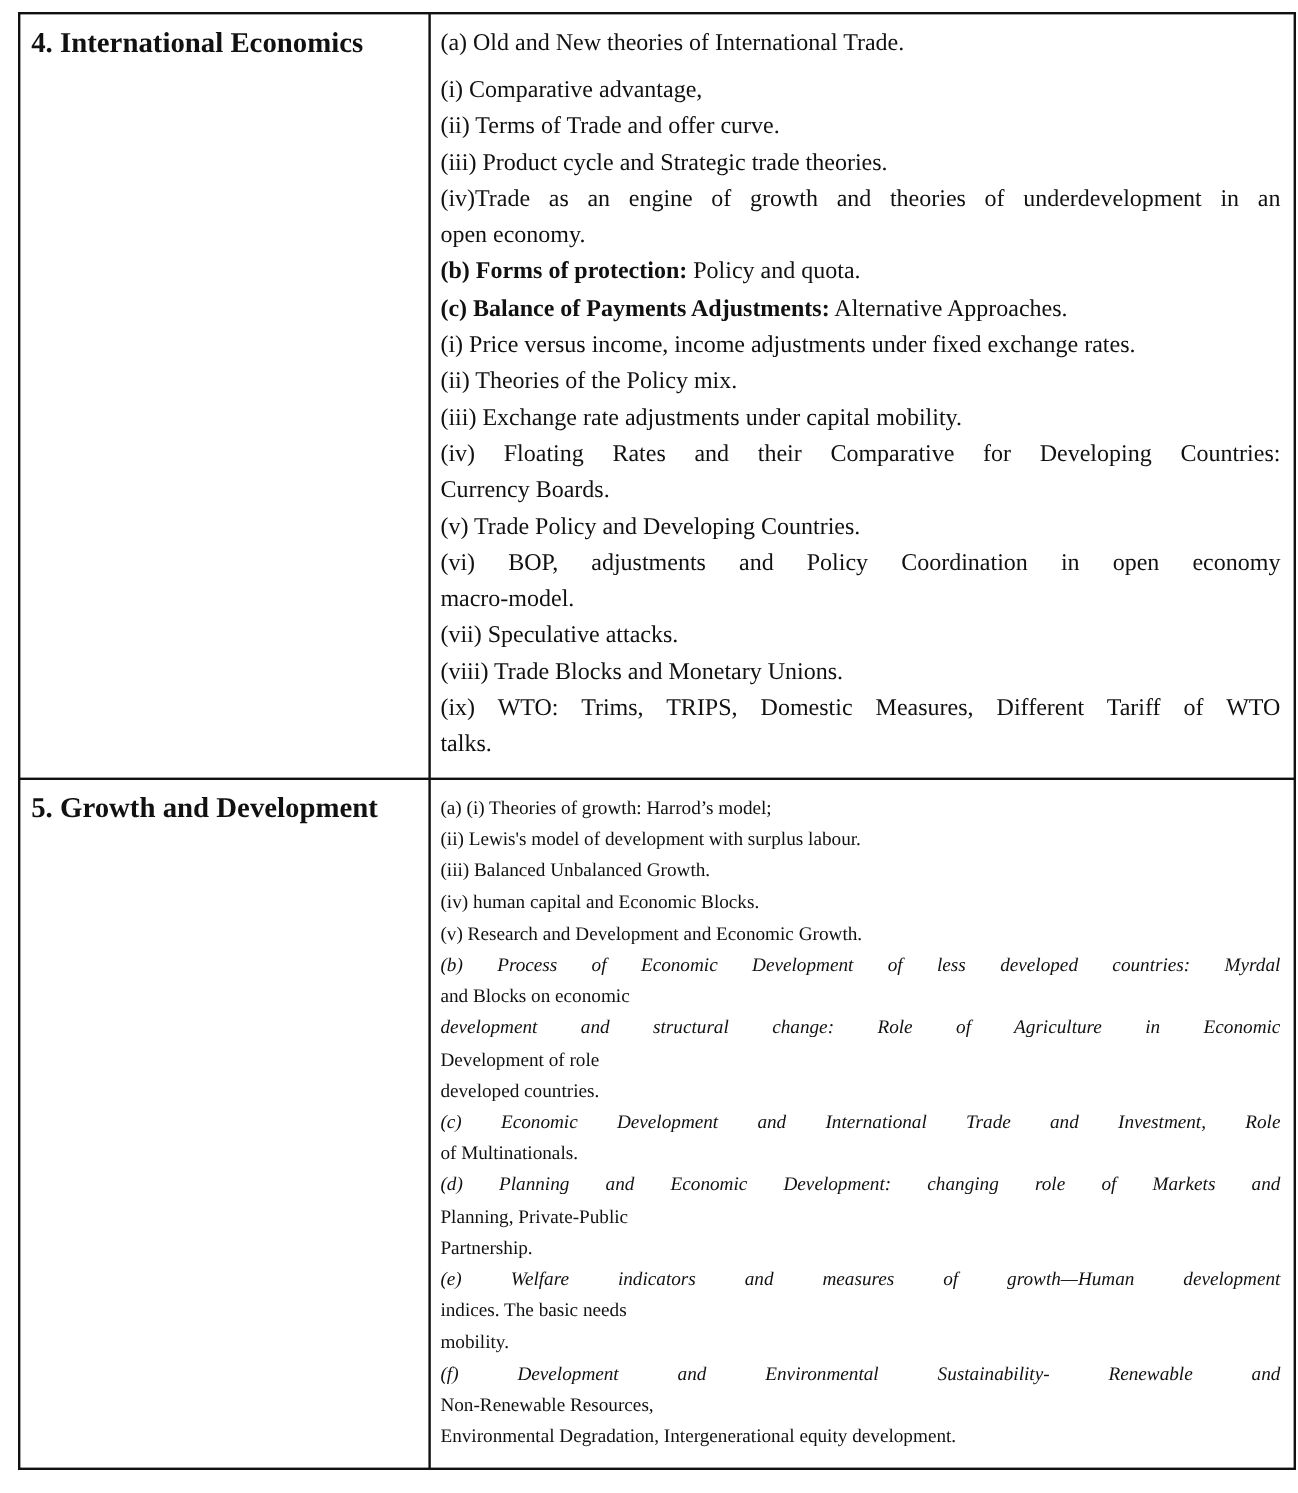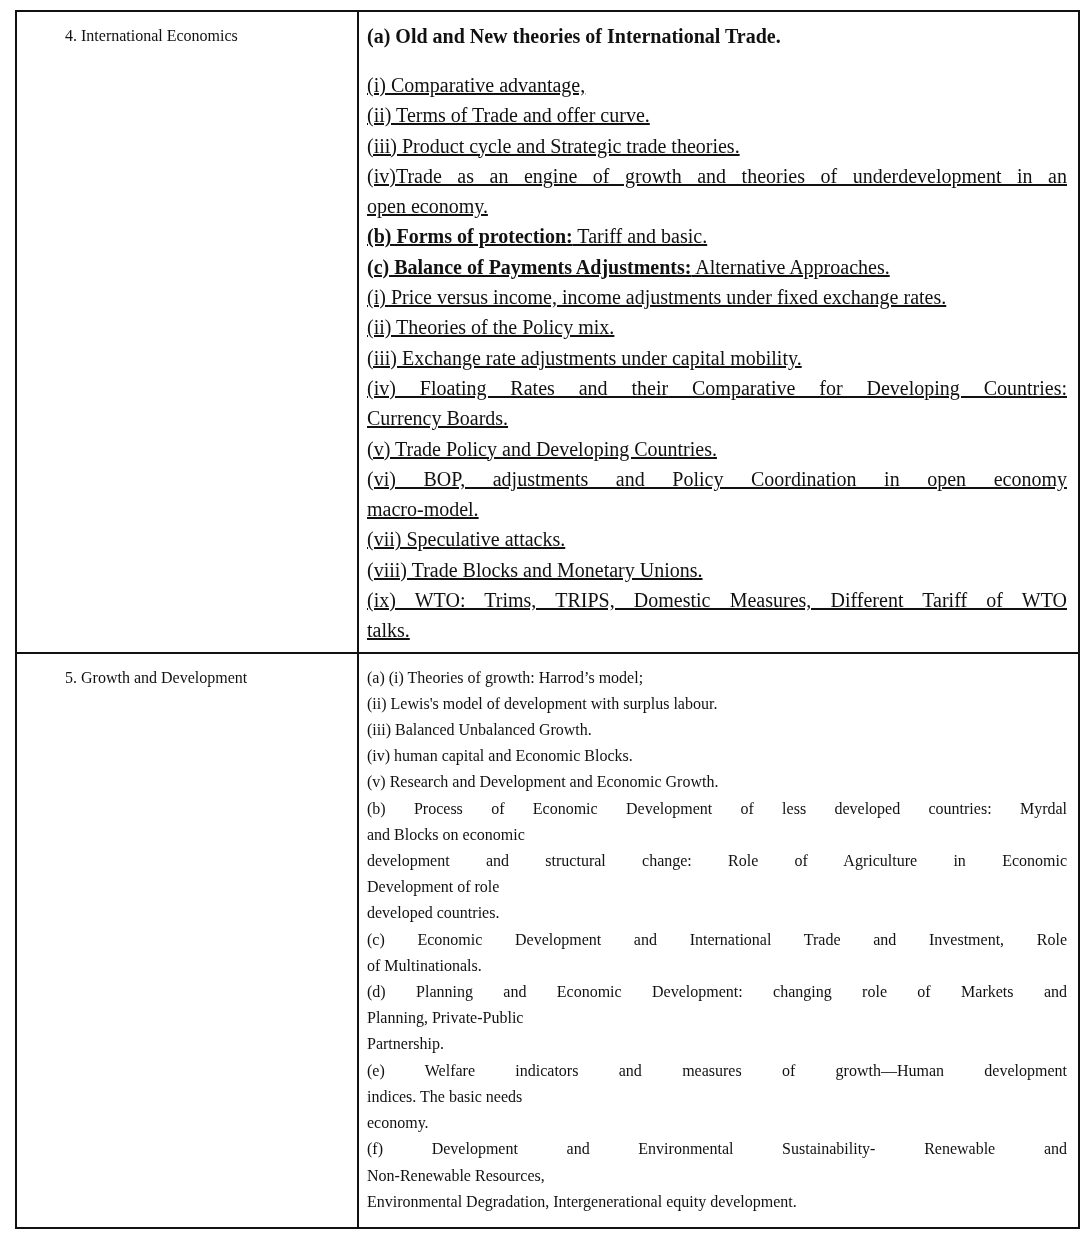--- a/index.html
+++ b/index.html
@@ -27,61 +27,60 @@
       vertical-align: top;
       padding: 0;
     }
     td.col-left {
       width: 340px;
     }
     td.col-right {
       width: 719px;
     }
     .topic-title {
-      font-weight: normal;
-      font-size: 16px;
+      font-weight: bold;
+      font-size: 24px;
       line-height: 24px;
       padding: 12px 0 0 9px;
-      margin-left: 39px;
     }
     
     .r1 {
       padding: 12px 11px 6px 8px;
       font-size: 20px;
       text-align: justify;
     }
     .r1 .heading-a {
-      font-weight: bold;
+      font-weight: normal;
       line-height: 24px;
-      margin-bottom: 22px;
+      margin-bottom: 12px;
     }
     .r1 .line {
       line-height: 30.3px;
       text-align: justify;
       text-align-last: left;
-      text-decoration: underline;
     }
     .r1 .line.justify-full {
       text-align-last: justify;
     }
     .r1 .b {
       font-weight: bold;
     }
     
     .r2 {
       padding: 11px 11px 9px 8px;
       font-size: 16px;
     }
     .r2 .line {
       line-height: 26.2px;
       text-align: justify;
       text-align-last: left;
     }
     .r2 .line.justify-full {
       text-align-last: justify;
+      font-style: italic;
     }
     tr.row-1 td { height: 636px; }
     tr.row-2 td { height: 573px; }
   </style>
 </head>
 <body>
 
 <table class="syllabus">
   <tbody>
       <tr class="row-1">
@@ -89,21 +88,21 @@
       <div class="topic-title">4. International Economics</div>
     </td>
     <td class="col-right">
       <div class="r1">
         <div class="heading-a">(a) Old and New theories of International Trade.</div>
         <div class="line">(i) Comparative advantage,</div>
         <div class="line">(ii) Terms of Trade and offer curve.</div>
         <div class="line">(iii) Product cycle and Strategic trade theories.</div>
         <div class="line justify-full">(iv)Trade as an engine of growth and theories of underdevelopment in an</div>
         <div class="line">open economy.</div>
-        <div class="line"><span class="b">(b) Forms of protection:</span><span> Tariff and basic.</span></div>
+        <div class="line"><span class="b">(b) Forms of protection:</span><span> Policy and quota.</span></div>
         <div class="line"><span class="b">(c) Balance of Payments Adjustments:</span><span> Alternative Approaches.</span></div>
         <div class="line">(i) Price versus income, income adjustments under fixed exchange rates.</div>
         <div class="line">(ii) Theories of the Policy mix.</div>
         <div class="line">(iii) Exchange rate adjustments under capital mobility.</div>
         <div class="line justify-full">(iv) Floating Rates and their Comparative for Developing Countries:</div>
         <div class="line">Currency Boards.</div>
         <div class="line">(v) Trade Policy and Developing Countries.</div>
         <div class="line justify-full">(vi) BOP, adjustments and Policy Coordination in open economy</div>
         <div class="line">macro-model.</div>
         <div class="line">(vii) Speculative attacks.</div>
@@ -129,21 +128,21 @@
         <div class="line justify-full">development and structural change: Role of Agriculture in Economic</div>
         <div class="line">Development of role</div>
         <div class="line">developed countries.</div>
         <div class="line justify-full">(c) Economic Development and International Trade and Investment, Role</div>
         <div class="line">of Multinationals.</div>
         <div class="line justify-full">(d) Planning and Economic Development: changing role of Markets and</div>
         <div class="line">Planning, Private-Public</div>
         <div class="line">Partnership.</div>
         <div class="line justify-full">(e) Welfare indicators and measures of growth—Human development</div>
         <div class="line">indices. The basic needs</div>
-        <div class="line">economy.</div>
+        <div class="line">mobility.</div>
         <div class="line justify-full">(f) Development and Environmental Sustainability- Renewable and</div>
         <div class="line">Non-Renewable Resources,</div>
         <div class="line">Environmental Degradation, Intergenerational equity development.</div>
       </div>
     </td>
   </tr>
 </tbody>
   </table>
 
 </body></html>

